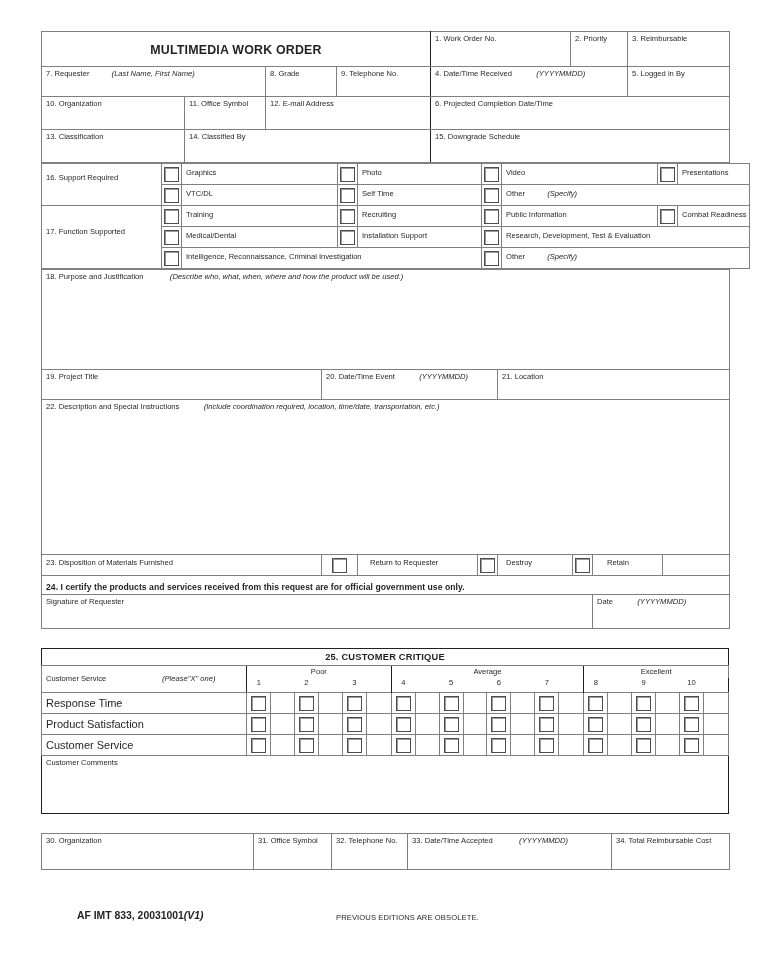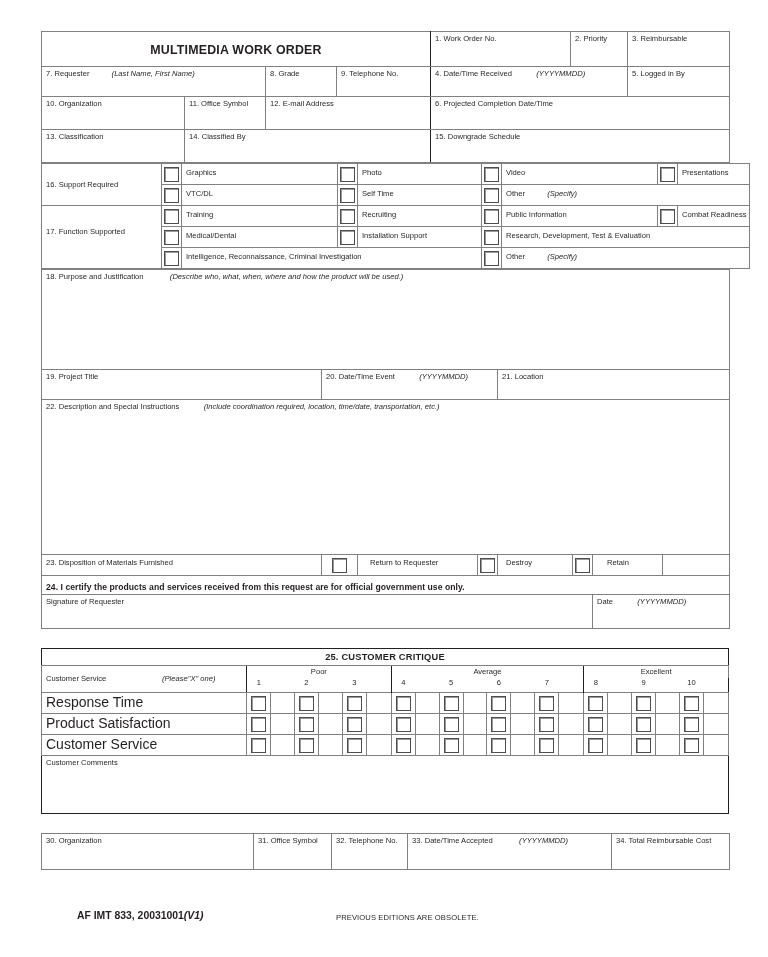--- a/index.html
+++ b/index.html
@@ -93,21 +93,21 @@
     font-size: 7.6px;
     text-align: center;
     padding: 1px 0 0 0;
   }
   .numlbl {
     font-size: 7.6px;
     text-align: center;
     padding: 0 0 2px 0;
   }
   .rowlbl {
-    font-size: 14px;
+    font-size: 11px;
     padding: 5px 0 4px 4px;
     white-space: nowrap;
   }
   .thickright {
     border-right: 1.5px solid #231f20 !important;
   }
 
   
   .bold24 {
     font-size: 8.6px;
@@ -238,21 +238,21 @@
         <col style="width:124px">
       <col style="width:20px">
         <col style="width:156px">
       <col style="width:20px">
         <col style="width:72px">
     </colgroup>
 
     <tbody>
         <tr style="height:19px">
       <td rowspan="2" style="border-right:0">
-            <span class="lbl" style="padding-top:17px">16.  Support Required</span>
+            <span class="lbl" style="padding-top:10px">16.  Support Required</span>
           </td>
       <td class="cbcell">
             <span class="cb"></span>
           </td>
       <td>
             <span class="lbl" style="padding-top:5px">Graphics</span>
           </td>
       <td class="cbcell">
             <span class="cb"></span>
           </td>

